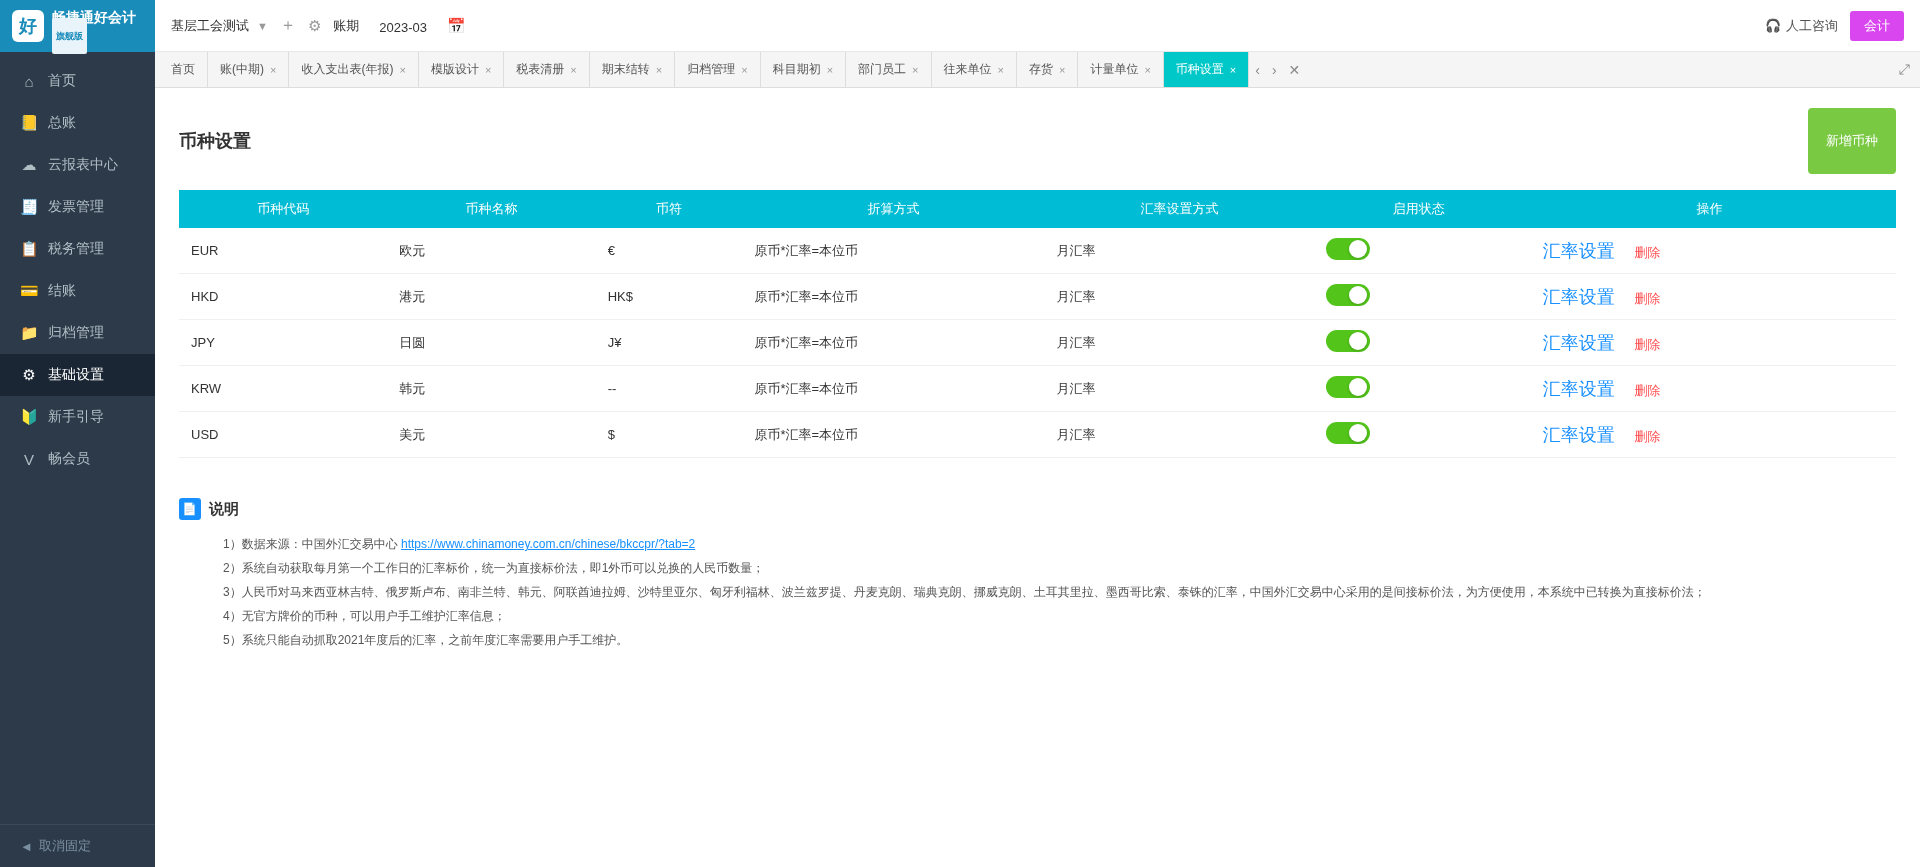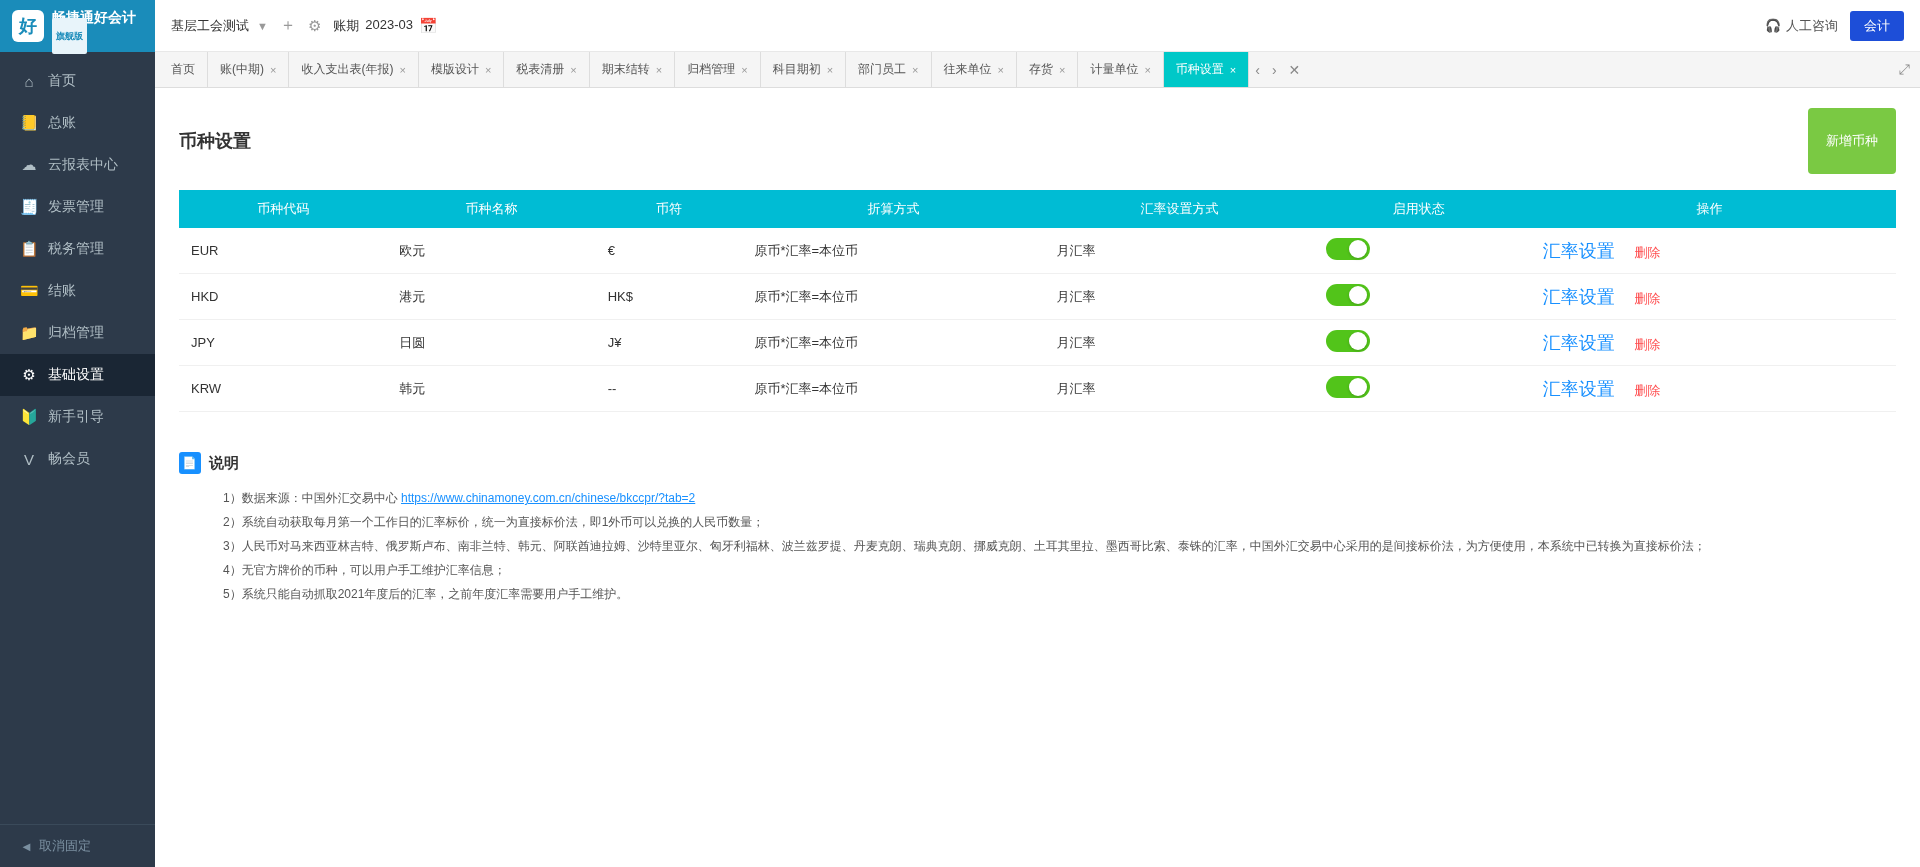--- a/index.html
+++ b/index.html
@@ -87,41 +87,41 @@
       align-items: center;
       gap: 8px;
       color: #333;
       font-size: 13px;
     }
     .header-dropdown-icon { color: #999; font-size: 11px; }
     .header-add-icon { color: #999; font-size: 16px; cursor: pointer; }
     .header-gear-icon { color: #999; font-size: 15px; cursor: pointer; }
     .header-period {
       display: flex;
-      align-items: flex-start;
-      gap: 6px;
+      align-items: flex-end;
+      gap: 20px;
       font-size: 13px;
       color: #333;
     }
     .header-period-icon { color: #1a8cba; font-size: 15px; }
     .header-right {
       margin-left: auto;
       display: flex;
       align-items: center;
       gap: 12px;
     }
     .header-service {
       display: flex;
       align-items: center;
       gap: 4px;
       color: #555;
       font-size: 13px;
     }
     .btn-accounting {
-      background: #1d4ed8;
+      background: #d946ef;
       color: white;
       border: none;
       padding: 6px 14px;
       border-radius: 3px;
       cursor: pointer;
       font-size: 13px;
     }
 
     
     .tab-bar {
@@ -538,20 +538,38 @@
         <div class="toggle-track">
           <div class="toggle-thumb"></div>
         </div>
       </div>
     </td>
     <td>
       <span class="action-link">汇率设置</span>
       <span class="delete-link">删除</span>
     </td>
   </tr>
+          <tr>
+    <td>USD</td>
+    <td>美元</td>
+    <td>$</td>
+    <td>原币*汇率=本位币</td>
+    <td>月汇率</td>
+    <td>
+      <div class="toggle-switch">
+        <div class="toggle-track">
+          <div class="toggle-thumb"></div>
+        </div>
+      </div>
+    </td>
+    <td>
+      <span class="action-link">汇率设置</span>
+      <span class="delete-link">删除</span>
+    </td>
+  </tr>
         </tbody>
     </table>
 
     <div class="notes-section">
       <div class="notes-title">
         <div class="notes-icon">📄</div>
         <span>说明</span>
       </div>
       <ul class="notes-list" id="notes-list">
           <li>1）数据来源：中国外汇交易中心 <a class="notes-link" href="#">https://www.chinamoney.com.cn/chinese/bkccpr/?tab=2</a></li>

